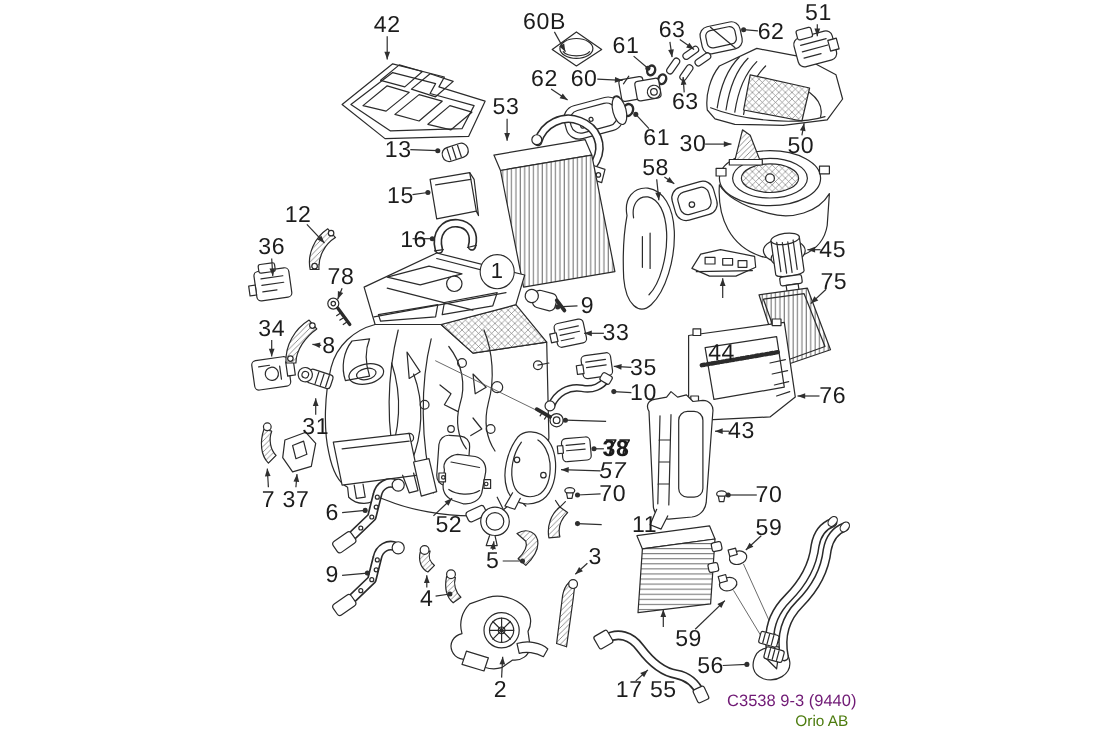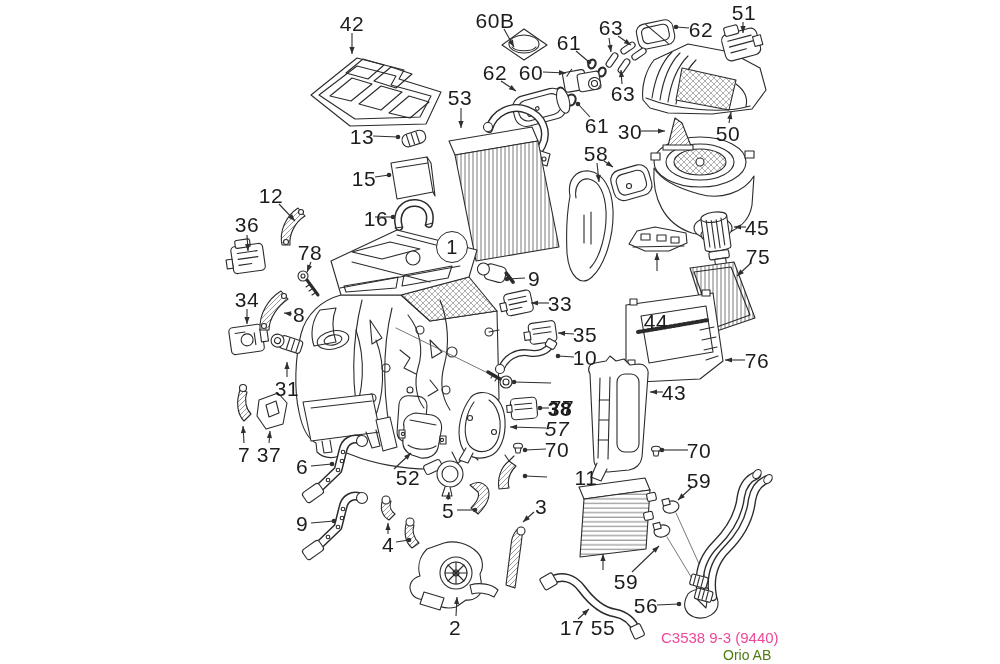--- a/index.html
+++ b/index.html
@@ -5,21 +5,21 @@
 <style>
   html,body{margin:0;padding:0;background:#ffffff;}
   .canvas{position:relative;width:1000px;height:664px;background:#ffffff;overflow:hidden;
           font-family:"Liberation Sans", sans-serif;}
   .canvas svg{position:absolute;left:0;top:0;}
   #labels{position:absolute;left:0;top:0;width:100%;height:100%;}
   .callout{position:absolute;transform:translate(-50%,-50%);color:#1c1c1c;font-size:21px;
            line-height:1;white-space:nowrap;letter-spacing:0.5px;}
   .callout.circled{width:30px;height:30px;border:1.5px solid #2b2b2b;border-radius:50%;
            display:flex;align-items:center;justify-content:center;font-size:20px;background:#fff;}
-  .caption{position:absolute;font-size:15px;color:#ec4899;white-space:nowrap;}
+  .caption{position:absolute;font-size:15px;color:#701a75;white-space:nowrap;}
   .caption.muted{font-size:14px;color:#4d7c0f;}
 </style>
 </head>
 <body>
 
 <div class="canvas">
 <svg id="art" width="1000" height="664" viewBox="0 0 1000 664">
 <defs>
   <pattern id="vl" patternUnits="userSpaceOnUse" width="4" height="4">
     <rect width="4" height="4" fill="#ffffff"></rect>

